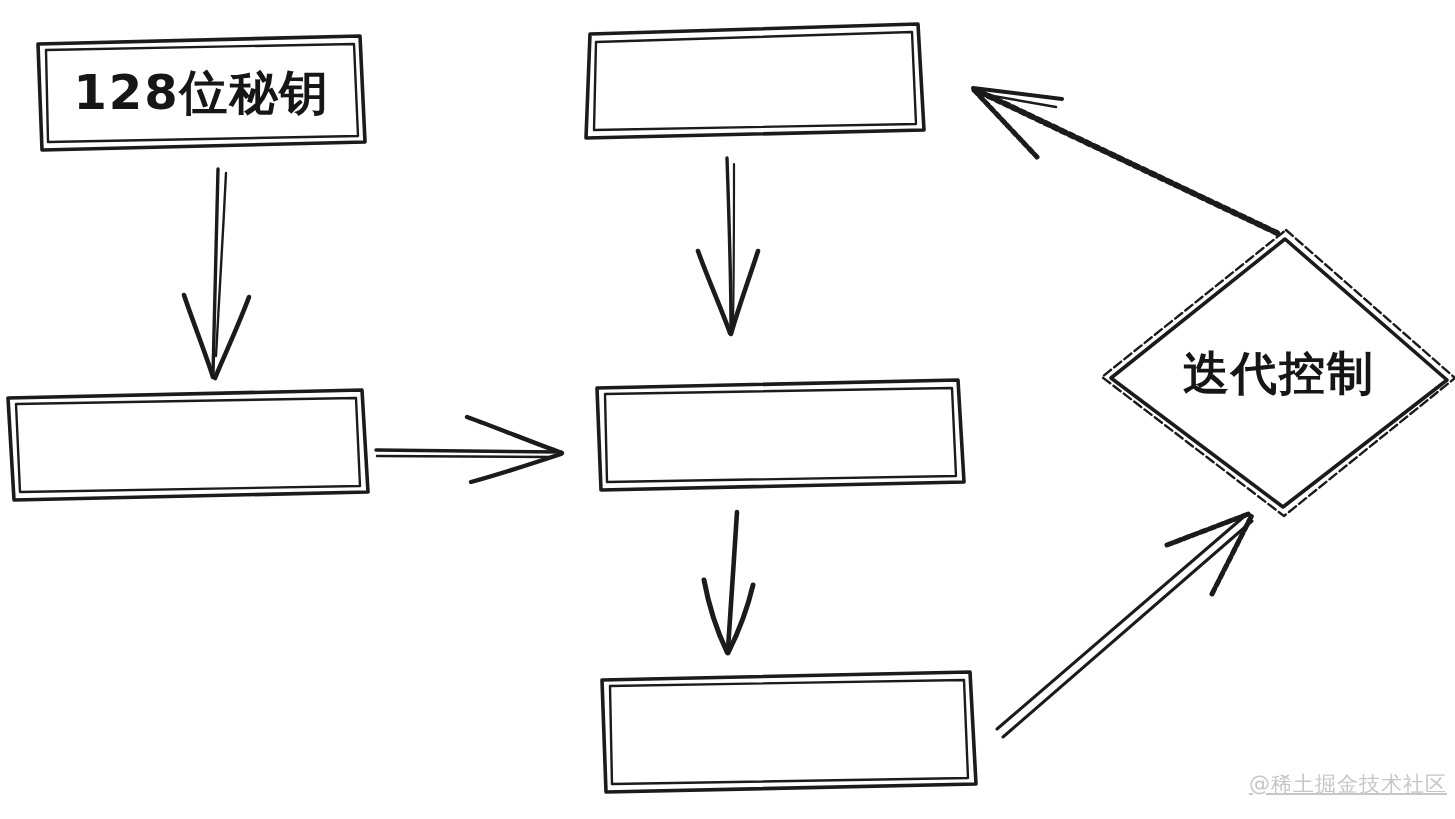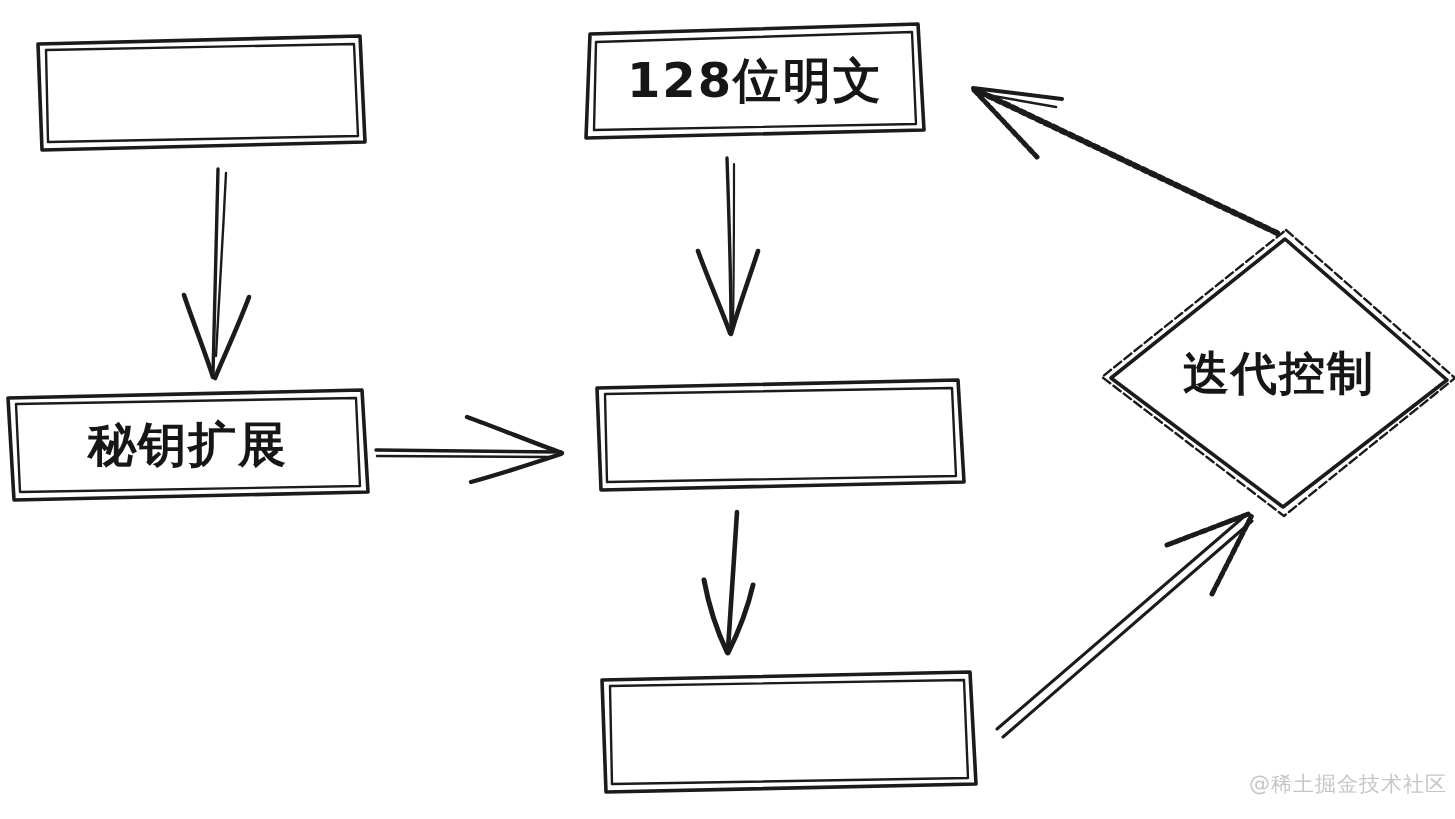--- a/index.html
+++ b/index.html
@@ -18,20 +18,21 @@
     display:flex;align-items:center;justify-content:center;
     font-weight:600;font-size:48px;color:#161616;
     letter-spacing:2px;white-space:nowrap;
     font-family:"DejaVu Sans",sans-serif;
   }
   .lbl.diamond-lbl{font-size:46px;}
   .watermark{
     position:absolute;right:8px;bottom:21px;
     font-size:21px;color:#c6c6c6;letter-spacing:1px;
     font-family:"DejaVu Sans",sans-serif;
+    text-decoration:underline;
   }
 </style>
 </head>
 <body>
 
 <div class="canvas">
 
   <svg class="shapes" width="1455" height="819" viewBox="0 0 1455 819">
 
     <g>
@@ -99,24 +100,23 @@
     </g>
 
     <g>
       <path stroke-width="6" stroke-dasharray="5 4" d="M1277,233 L976,90"></path>
       <path stroke-width="4" d="M973,88 L1062,99"></path>
       <path stroke-width="2.5" d="M976,93 L1056,107"></path>
       <path stroke-width="5" stroke-dasharray="5 3" d="M974,90 L1037,157"></path>
     </g>
   </svg>
 
+  <div class="lbl" style="left:38px;top:36px;width:327px;height:114px;">128位秘钥</div>
 
-  <div class="lbl" style="left:586px;top:24px;width:338px;height:114px;">128位明文</div>
 
-  <div class="lbl" style="left:8px;top:390px;width:360px;height:110px;">秘钥扩展</div>
 
 
 
   <div class="lbl diamond-lbl" style="left:1129px;top:324px;width:300px;height:100px;">迭代控制</div>
 
   <div class="watermark">@稀土掘金技术社区</div>
 
 </div>
 
 </body></html>

